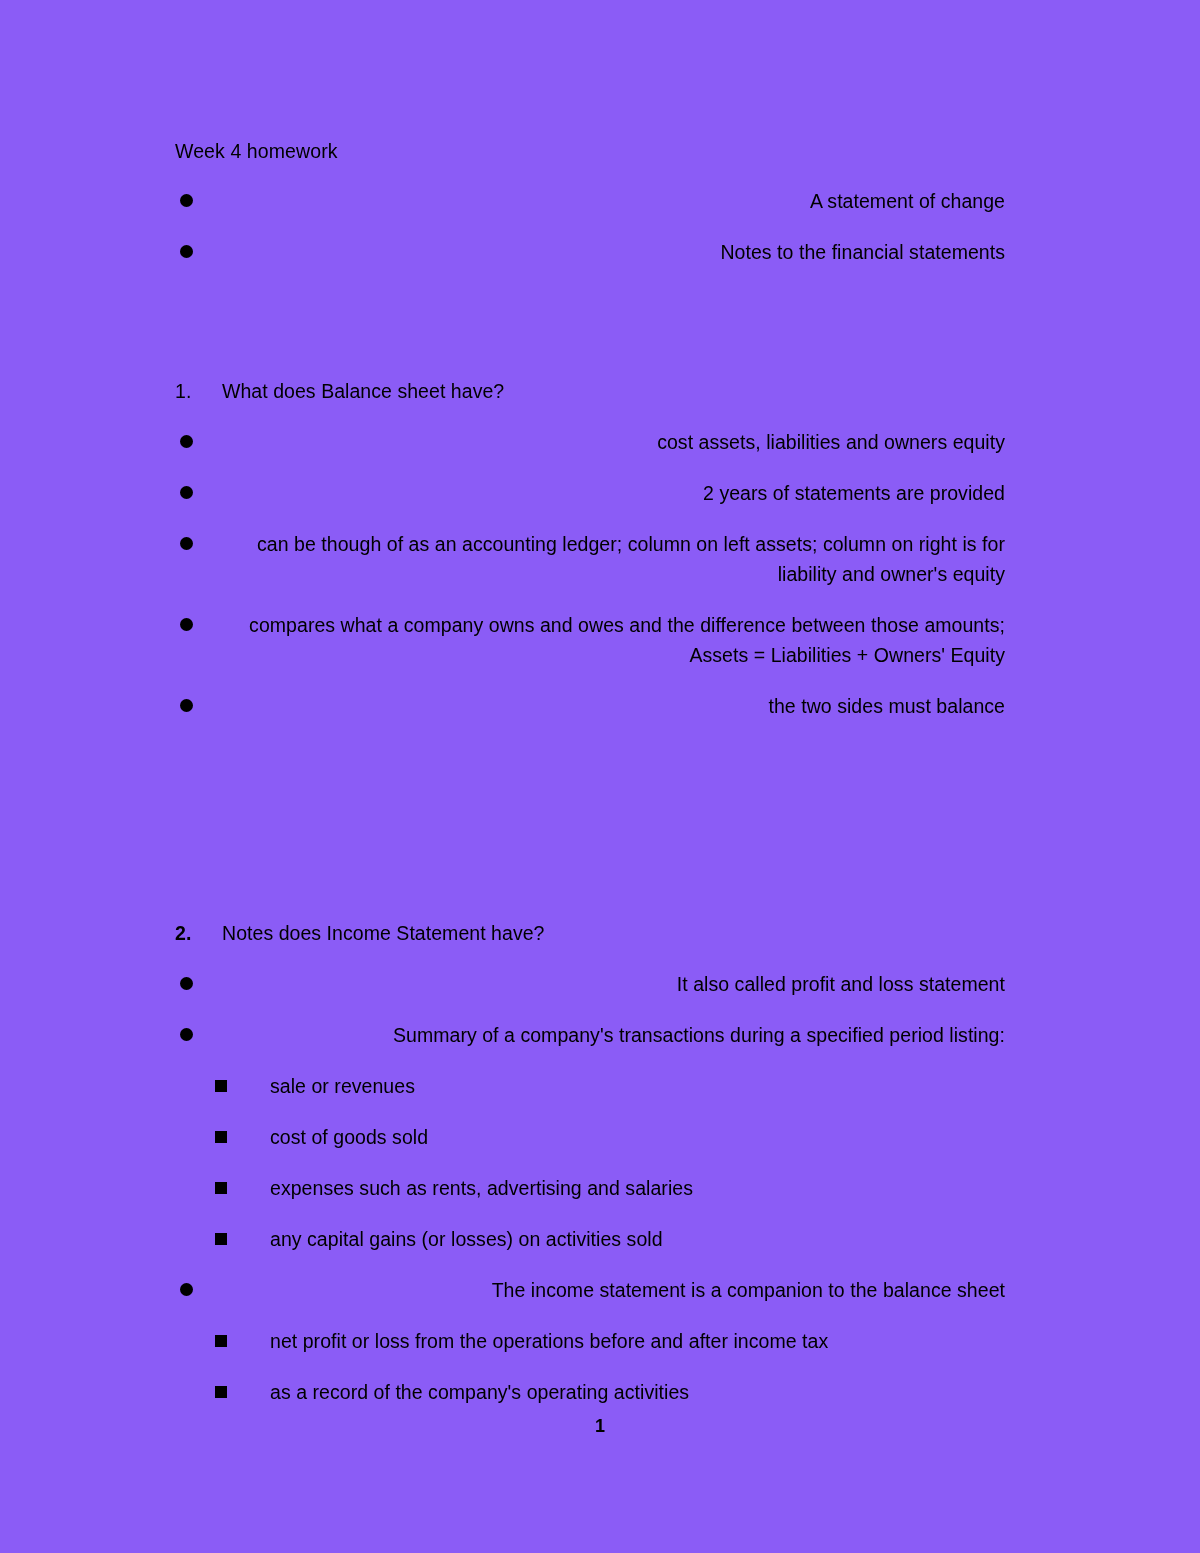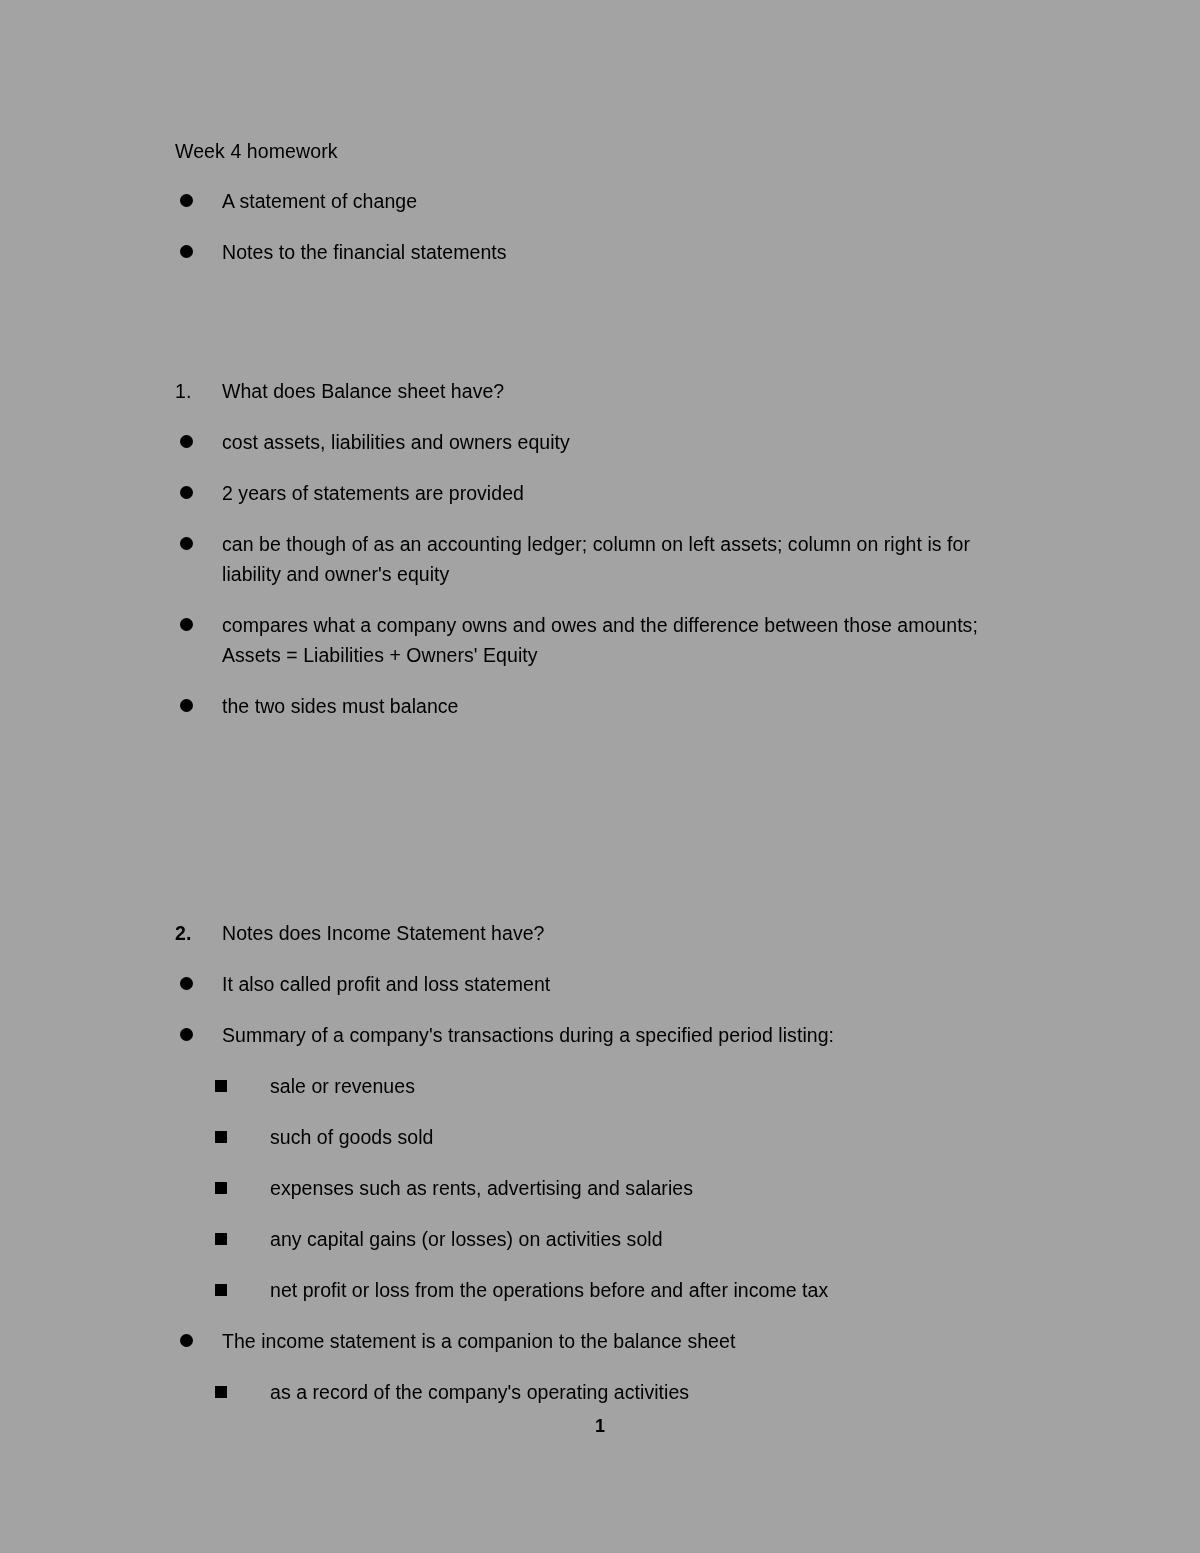--- a/index.html
+++ b/index.html
@@ -9,21 +9,21 @@
     background: #ffffff;
   }
   body {
     font-family: "Liberation Sans", sans-serif;
     color: #000000;
   }
   .page {
     position: relative;
     width: 1200px;
     height: 1553px;
-    background: #a3a3a3;
+    background: #8b5cf6;
     overflow: hidden;
     box-sizing: border-box;
   }
   .content {
     position: absolute;
     left: 175px;
     top: 138px;
     width: 830px;
   }
   .doc-title {
@@ -39,20 +39,21 @@
     margin: 0 0 21px 0;
     font-size: 19.5px;
     line-height: 30px;
     letter-spacing: 0.05px;
   }
   .row:last-child { margin-bottom: 0; }
 
   
   .bullet-row {
     padding-left: 47px;
+    text-align: right;
   }
   .bullet-row .marker {
     position: absolute;
     left: 5px;
     top: 0;
     width: 16px;
     line-height: 30px;
     font-size: 21px;
     text-align: left;
   }
@@ -180,38 +181,38 @@
       <span class="marker"></span>
       <span class="text">Summary of a company's transactions during a specified period listing:</span>
     </div>
 
     <div class="row square-row">
       <span class="marker"></span>
       <span class="text">sale or revenues</span>
     </div>
     <div class="row square-row">
       <span class="marker"></span>
-      <span class="text">such of goods sold</span>
+      <span class="text">cost of goods sold</span>
     </div>
     <div class="row square-row">
       <span class="marker"></span>
       <span class="text">expenses such as rents, advertising and salaries</span>
     </div>
     <div class="row square-row">
       <span class="marker"></span>
       <span class="text">any capital gains (or losses) on activities sold</span>
     </div>
+    <div class="row bullet-row">
+      <span class="marker"></span>
+      <span class="text">The income statement is a companion to the balance sheet</span>
+    </div>
+
     <div class="row square-row">
       <span class="marker"></span>
       <span class="text">net profit or loss from the operations before and after income tax</span>
-    </div>
-
-    <div class="row bullet-row">
-      <span class="marker"></span>
-      <span class="text">The income statement is a companion to the balance sheet</span>
     </div>
 
     <div class="row square-row">
       <span class="marker"></span>
     </div>
     <div class="row square-row">
       <span class="marker"></span>
       <span class="text">as a record of the company's operating activities</span>
     </div>
 

